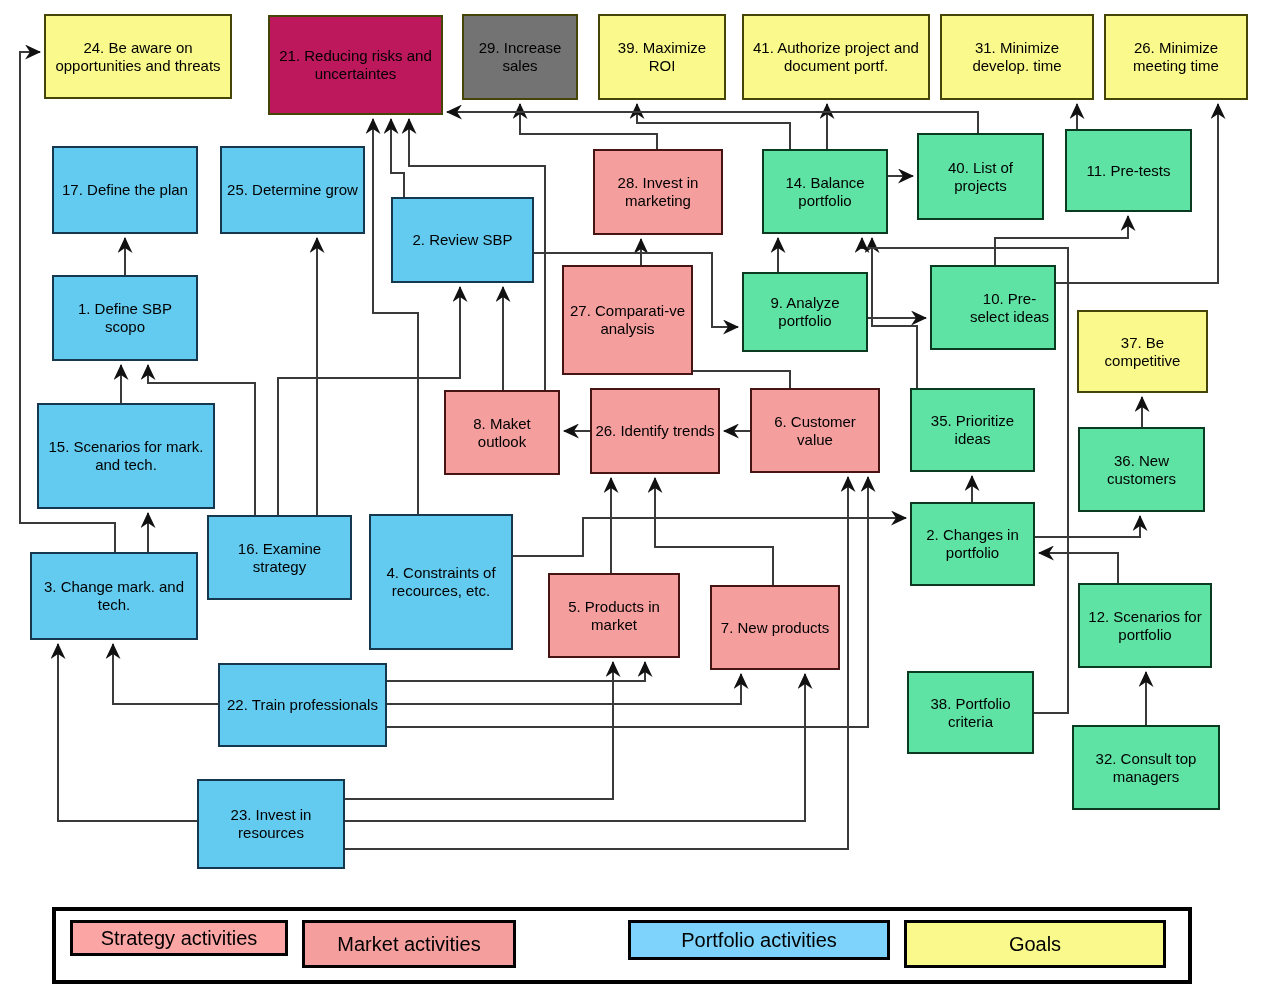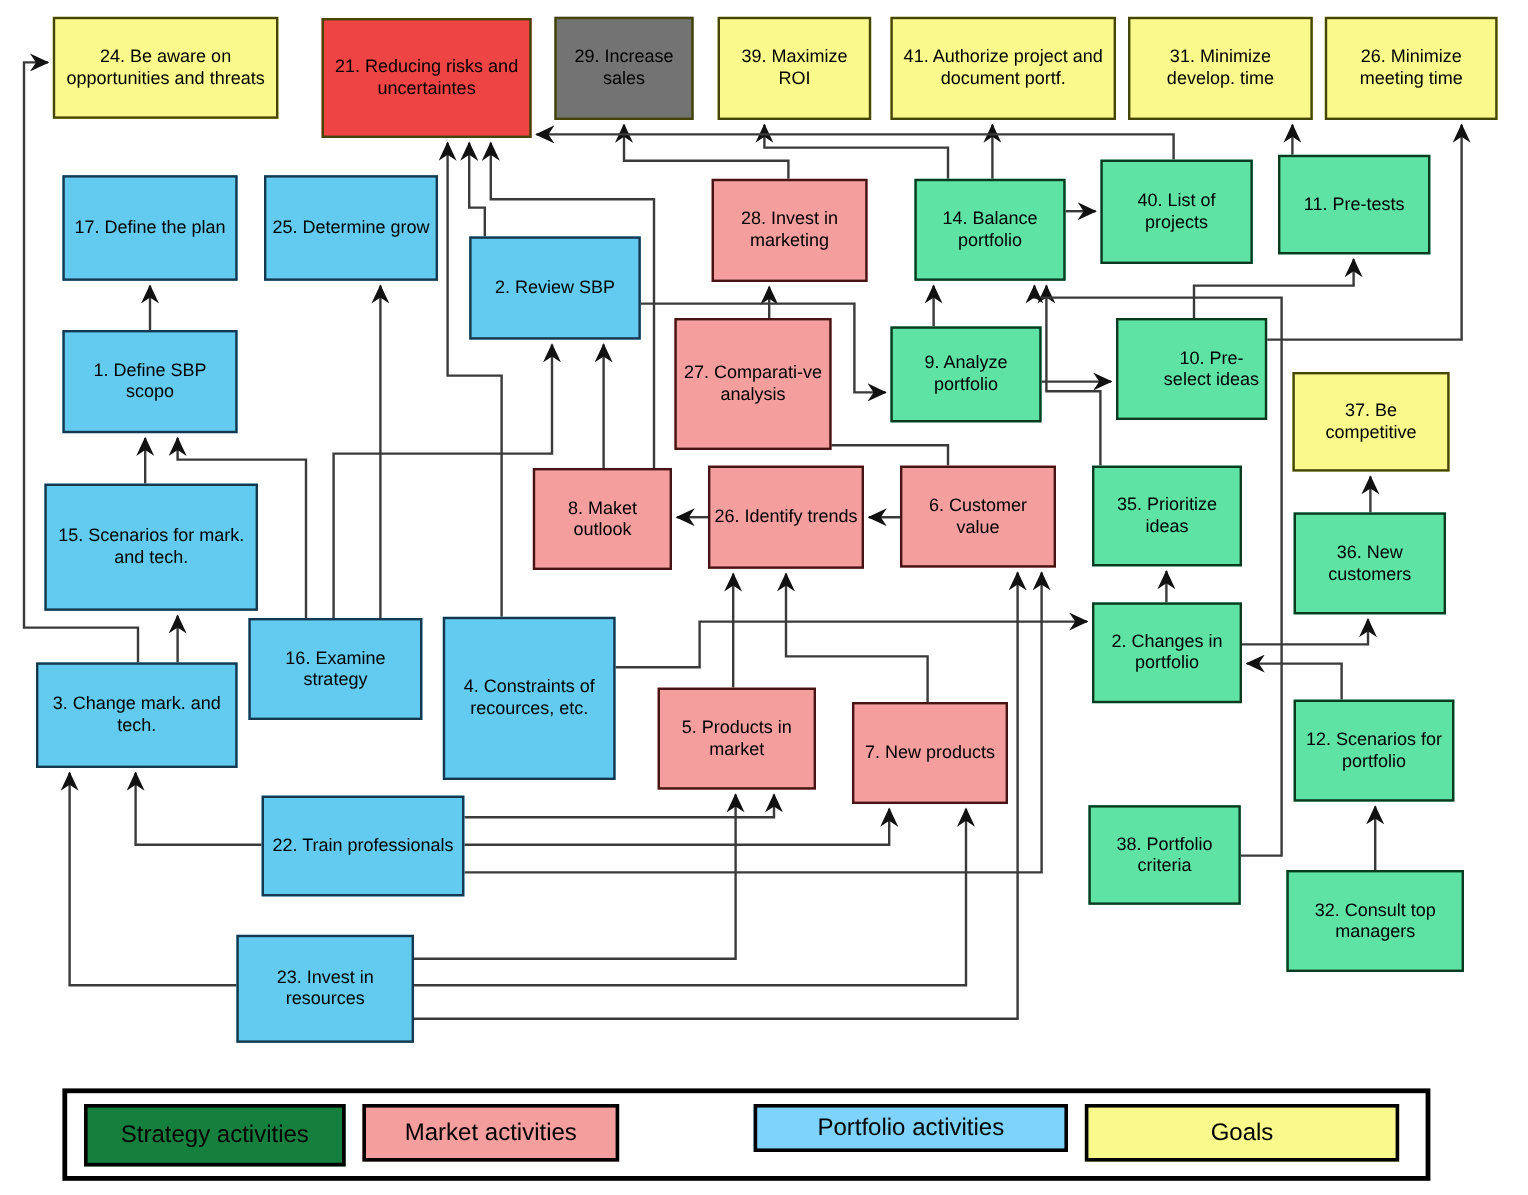--- a/index.html
+++ b/index.html
@@ -75,21 +75,21 @@
       <polyline points="387,704 741,704 741,674" class="edge" stroke="#3a3a3a" marker-end="url(#arw)"></polyline>
       <polyline points="387,727 868,727 868,477" class="edge" stroke="#3a3a3a" marker-end="url(#arw)"></polyline>
       <polyline points="345,799 613,799 613,662" class="edge" stroke="#3a3a3a" marker-end="url(#arw)"></polyline>
       <polyline points="345,821 805,821 805,674" class="edge" stroke="#3a3a3a" marker-end="url(#arw)"></polyline>
       <polyline points="345,849 848,849 848,477" class="edge" stroke="#3a3a3a" marker-end="url(#arw)"></polyline>
     </svg>
   <div id="nodes">
       <div class="node" style="left: 44px; top: 14px; width: 188px; height: 85px; background: rgb(250, 250, 140); border-color: rgb(69, 69, 8);">
         <span>24. Be aware on opportunities and threats</span>
       </div>
-      <div class="node" style="left: 268px; top: 15px; width: 175px; height: 100px; background: #ef4444; border-color: rgb(69, 69, 8);">
+      <div class="node" style="left: 268px; top: 15px; width: 175px; height: 100px; background: #be185d; border-color: rgb(69, 69, 8);">
         <span>21. Reducing risks and uncertaintes</span>
       </div>
       <div class="node" style="left: 462px; top: 14px; width: 116px; height: 86px; background: #737373; border-color: rgb(69, 69, 8);">
         <span>29. Increase sales</span>
       </div>
       <div class="node" style="left: 598px; top: 14px; width: 128px; height: 86px; background: rgb(250, 250, 140); border-color: rgb(69, 69, 8); justify-content: flex-end;">
         <span>39. Maximize ROI</span>
       </div>
       <div class="node" style="left: 742px; top: 14px; width: 188px; height: 86px; background: rgb(250, 250, 140); border-color: rgb(69, 69, 8);">
         <span>41. Authorize project and document portf.</span>
@@ -183,21 +183,21 @@
       </div>
       <div class="node" style="left: 1072px; top: 725px; width: 148px; height: 85px; background: rgb(95, 227, 164); border-color: rgb(10, 59, 32);">
         <span>32. Consult top managers</span>
       </div>
       <div class="node" style="left: 197px; top: 779px; width: 148px; height: 90px; background: rgb(99, 203, 240); border-color: rgb(22, 56, 79);">
         <span>23. Invest in resources</span>
       </div>
     </div>
   <div id="legend">
       <div class="legend-outer" style="left: 52px; top: 907px; width: 1140px; height: 77px;"></div>
-      <div class="legend-item" style="left: 70px; top: 920px; width: 218px; height: 52px; background: #15803d; text-align: right;">
+      <div class="legend-item" style="left: 70px; top: 920px; width: 218px; height: 36px; background: #fca5a5; text-align: right;">
         <span>Strategy activities</span>
       </div>
       <div class="legend-item" style="left: 302px; top: 920px; width: 214px; height: 48px; background: rgb(245, 158, 158);">
         <span>Market activities</span>
       </div>
       <div class="legend-item" style="left: 628px; top: 920px; width: 262px; height: 40px; background: #7dd3fc; text-align: right;">
         <span>Portfolio activities</span>
       </div>
       <div class="legend-item" style="left: 904px; top: 920px; width: 262px; height: 48px; background: rgb(250, 250, 140);">
         <span>Goals</span>

